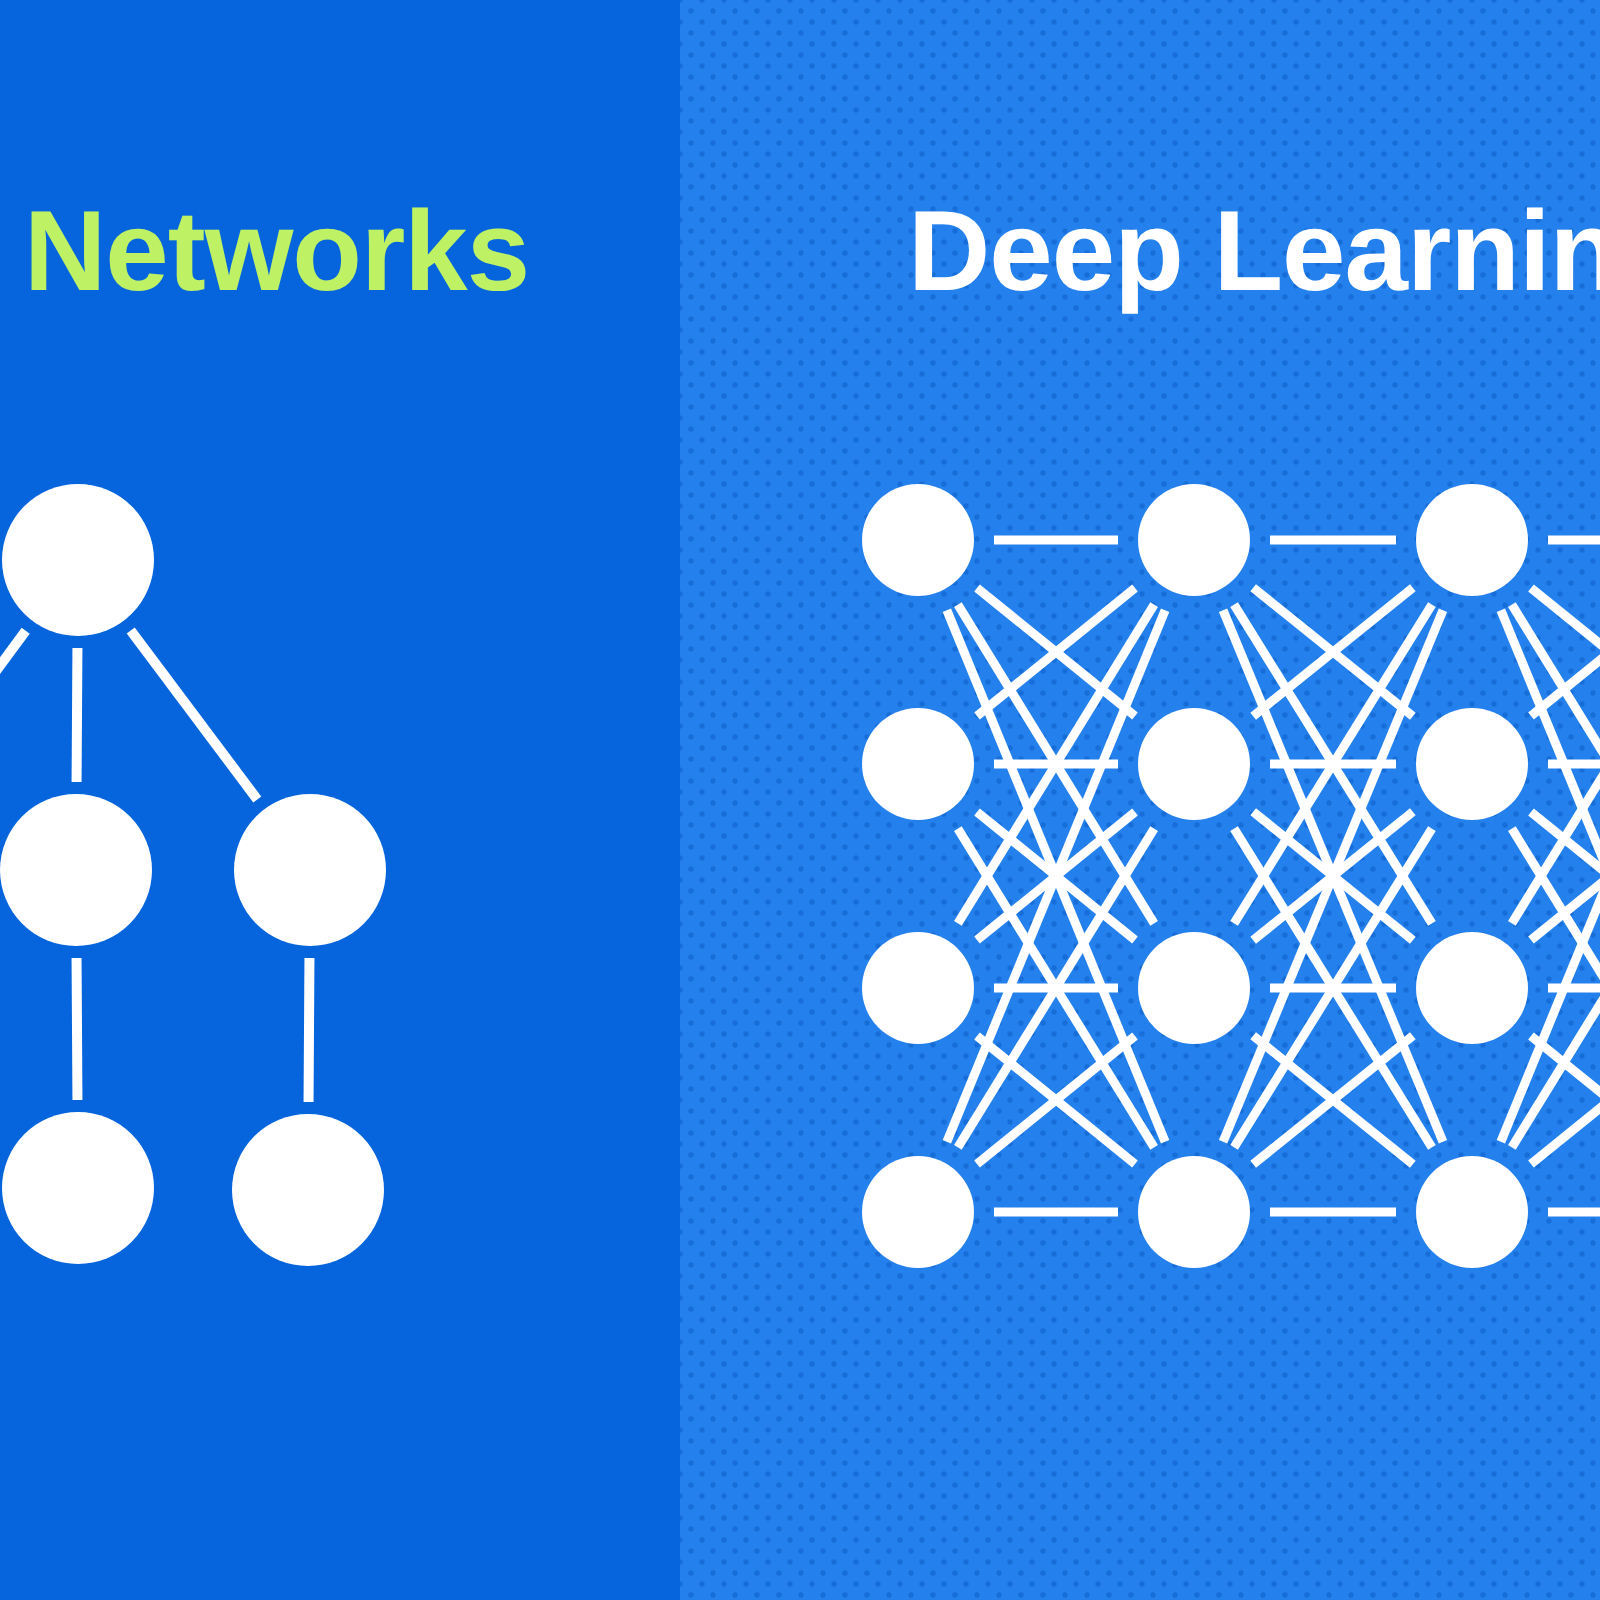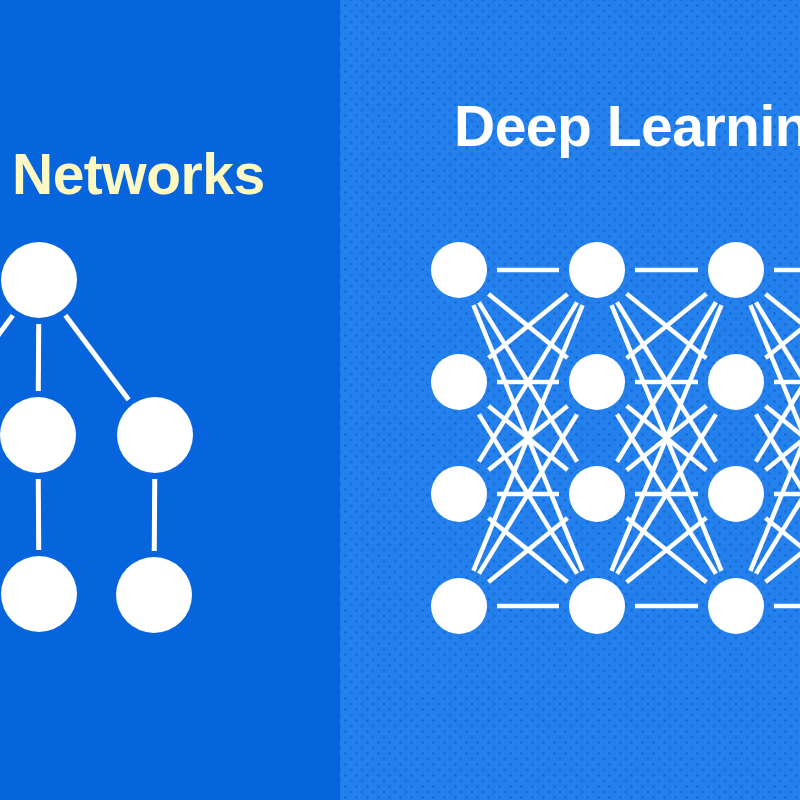--- a/index.html
+++ b/index.html
@@ -67,21 +67,21 @@
         <line x1="65.36362229589889" y1="315.2272539298649" x2="128.6363777041011" y2="399.7727460701351" stroke="#FFFFFF" stroke-width="5"></line>
         <line x1="38.27672408683694" y1="478.9991298070742" x2="38.72327591316306" y2="550.0008701929258" stroke="#FFFFFF" stroke-width="5"></line>
         <line x1="154.7250053709364" y1="478.9991406501762" x2="154.2749946290636" y2="551.0008593498238" stroke="#FFFFFF" stroke-width="5"></line>
         <circle cx="39" cy="280" r="38" fill="#FFFFFF"></circle>
         <circle cx="-77" cy="437" r="38" fill="#FFFFFF"></circle>
         <circle cx="38" cy="435" r="38" fill="#FFFFFF"></circle>
         <circle cx="155" cy="435" r="38" fill="#FFFFFF"></circle>
         <circle cx="39" cy="594" r="38" fill="#FFFFFF"></circle>
         <circle cx="154" cy="595" r="38" fill="#FFFFFF"></circle>
       </svg>
-    <div class="panel-title" style="color: #fef9c3; margin-top: 48px;">Networks</div>
+    <div class="panel-title" style="color: #bef264;">Networks</div>
   </div>
 
   <div class="panel panel-right" style="background-color: rgb(35, 128, 236);">
     <svg class="diagram" width="460" height="800" viewBox="0 0 460 800">
         <line x1="157" y1="270" x2="219" y2="270" stroke="#FFFFFF" stroke-width="4.5"></line>
         <line x1="148.50540758682436" y1="293.9464177516256" x2="227.49459241317564" y2="358.0535822483744" stroke="#FFFFFF" stroke-width="4.5"></line>
         <line x1="138.9318167434386" y1="302.35309384442206" x2="237.0681832565614" y2="461.64690615557794" stroke="#FFFFFF" stroke-width="4.5"></line>
         <line x1="133.43691645112085" y1="305.1507530983812" x2="242.56308354887915" y2="570.8492469016188" stroke="#FFFFFF" stroke-width="4.5"></line>
         <line x1="148.50540758682436" y1="358.0535822483744" x2="227.49459241317564" y2="293.9464177516256" stroke="#FFFFFF" stroke-width="4.5"></line>
         <line x1="157" y1="382" x2="219" y2="382" stroke="#FFFFFF" stroke-width="4.5"></line>

